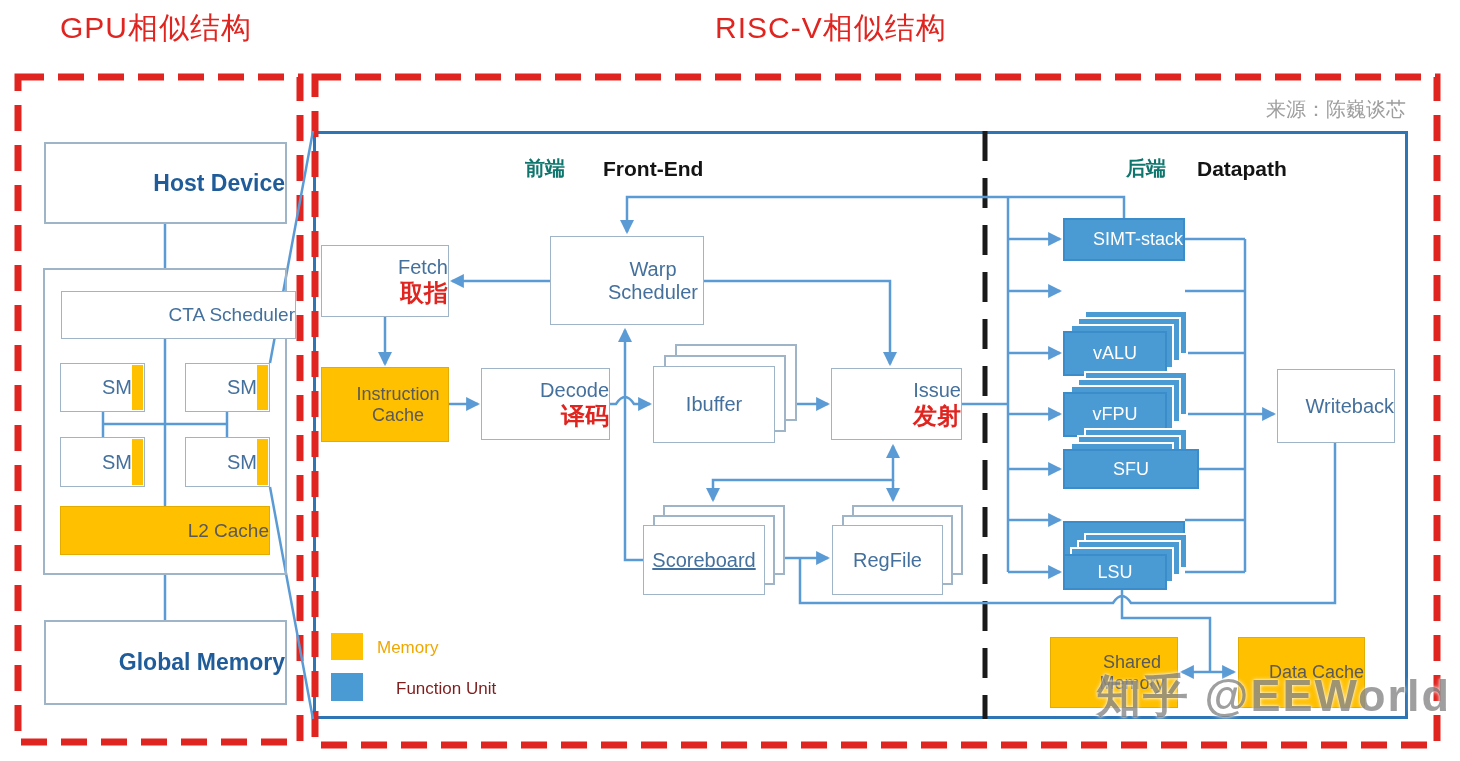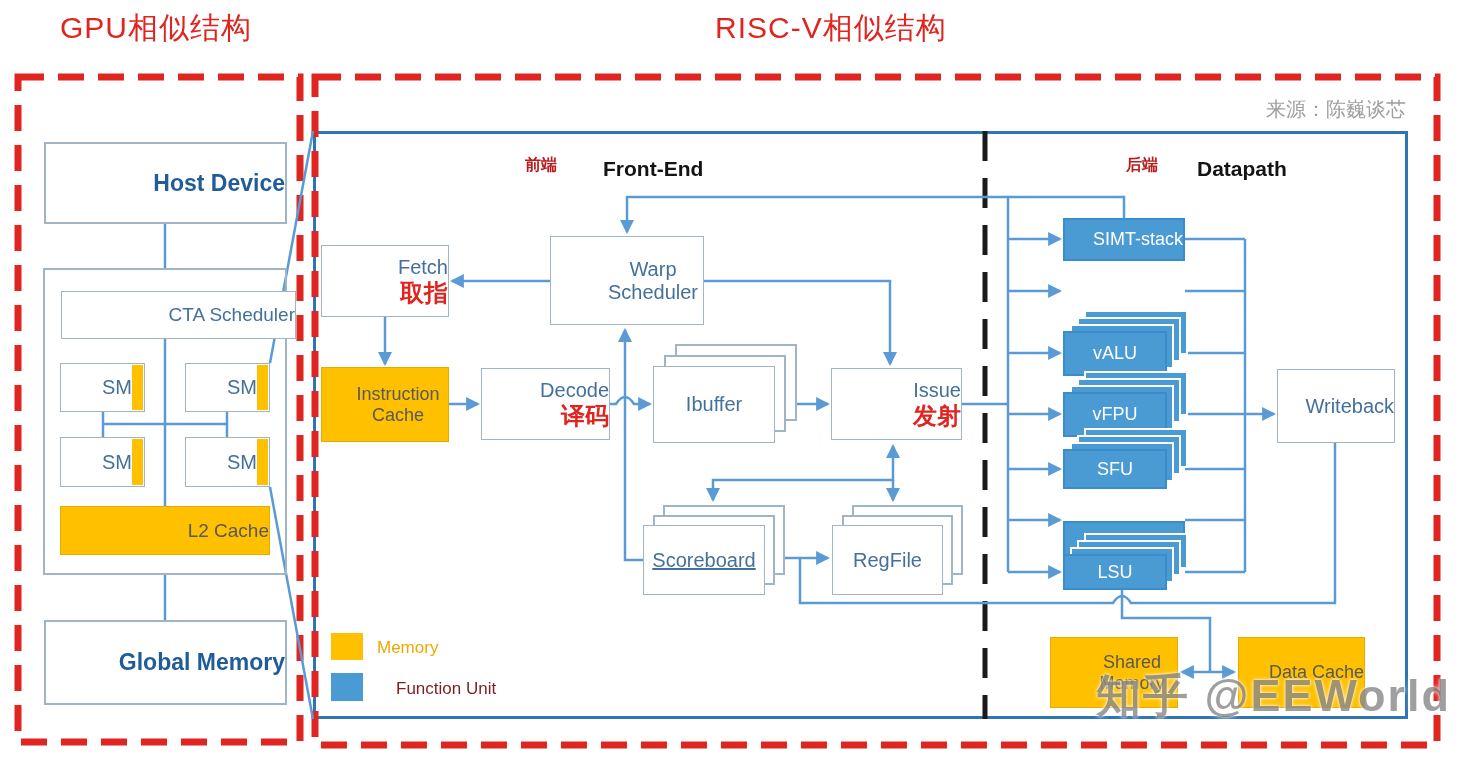--- a/index.html
+++ b/index.html
@@ -13,21 +13,21 @@
   .bbox{background:#4A9AD4;border:2px solid #3B8CCB;color:#fff;font-size:18px;}
   .thin{border-width:1.5px;}
   .stack{position:absolute;}
   .layer{position:absolute;box-sizing:border-box;}
   .wlayer{background:#fff;border:2px solid #9FB4C7;}
   .blayer{background:#4A9AD4;border:2px solid #fff;}
   .front{position:absolute;left:0;top:0;width:100%;height:100%;display:flex;flex-direction:column;
          align-items:center;justify-content:center;text-align:center;box-sizing:border-box;line-height:1.15;}
   .title{position:absolute;font-size:30px;color:#E0241F;letter-spacing:1px;white-space:nowrap;}
   .cnred{color:#E0241F;font-weight:bold;font-size:24px;}
-  .seccn{position:absolute;font-size:16px;color:#b91c1c;font-weight:bold;white-space:nowrap;font-family:Liberation Serif, serif;}
+  .seccn{position:absolute;font-size:20px;color:#0f766e;font-weight:bold;white-space:nowrap;font-family:Liberation Serif, serif;}
   .secen{position:absolute;font-size:21px;color:#141414;font-weight:bold;white-space:nowrap;}
   .bigblue{font-weight:bold;font-size:23px;color:#1F5C99;}
   .srcnote{position:absolute;font-size:20px;color:#9e9e9e;white-space:nowrap;}
   .legend-label{position:absolute;font-size:17px;white-space:nowrap;}
   .watermark{position:absolute;left:1096px;top:666px;font-size:45px;font-weight:600;color:#8b8b8b;
              opacity:.82;letter-spacing:2px;white-space:nowrap;z-index:50;
              text-shadow:0 0 4px #ffffff,0 0 2px #ffffff;}
   .strip{position:absolute;right:1px;top:1px;bottom:1px;width:11px;background:#FFC000;}
   svg{position:absolute;left:0;top:0;}
   .c{stroke:#5B9BD5;stroke-width:2.5;fill:none;}
@@ -197,21 +197,21 @@
 
   <div class="stack" style="left:1063px;top:392px;width:104px;height:45px;">
     <div class="layer blayer" style="left:21px;top:-21px;width:104px;height:45px;"></div>
     <div class="layer blayer" style="left:14px;top:-14px;width:104px;height:45px;"></div>
     <div class="layer blayer" style="left:7px;top:-7px;width:104px;height:45px;"></div>
     <div class="front bbox">
       <span>vFPU</span>
     </div>
   </div>
 
-  <div class="stack" style="left:1063px;top:449px;width:104px;height:40px;">
+  <div class="stack" style="left:1063px;top:449px;width:104px;height:40px;padding-left:32px;">
     <div class="layer blayer" style="left:21px;top:-21px;width:104px;height:40px;"></div>
     <div class="layer blayer" style="left:14px;top:-14px;width:104px;height:40px;"></div>
     <div class="layer blayer" style="left:7px;top:-7px;width:104px;height:40px;"></div>
     <div class="front bbox">
       <span>SFU</span>
     </div>
   </div>
 
   <div class="box bbox" style="left:1063px;top:521px;width:122px;height:42px;">
     <span>CSR</span>

